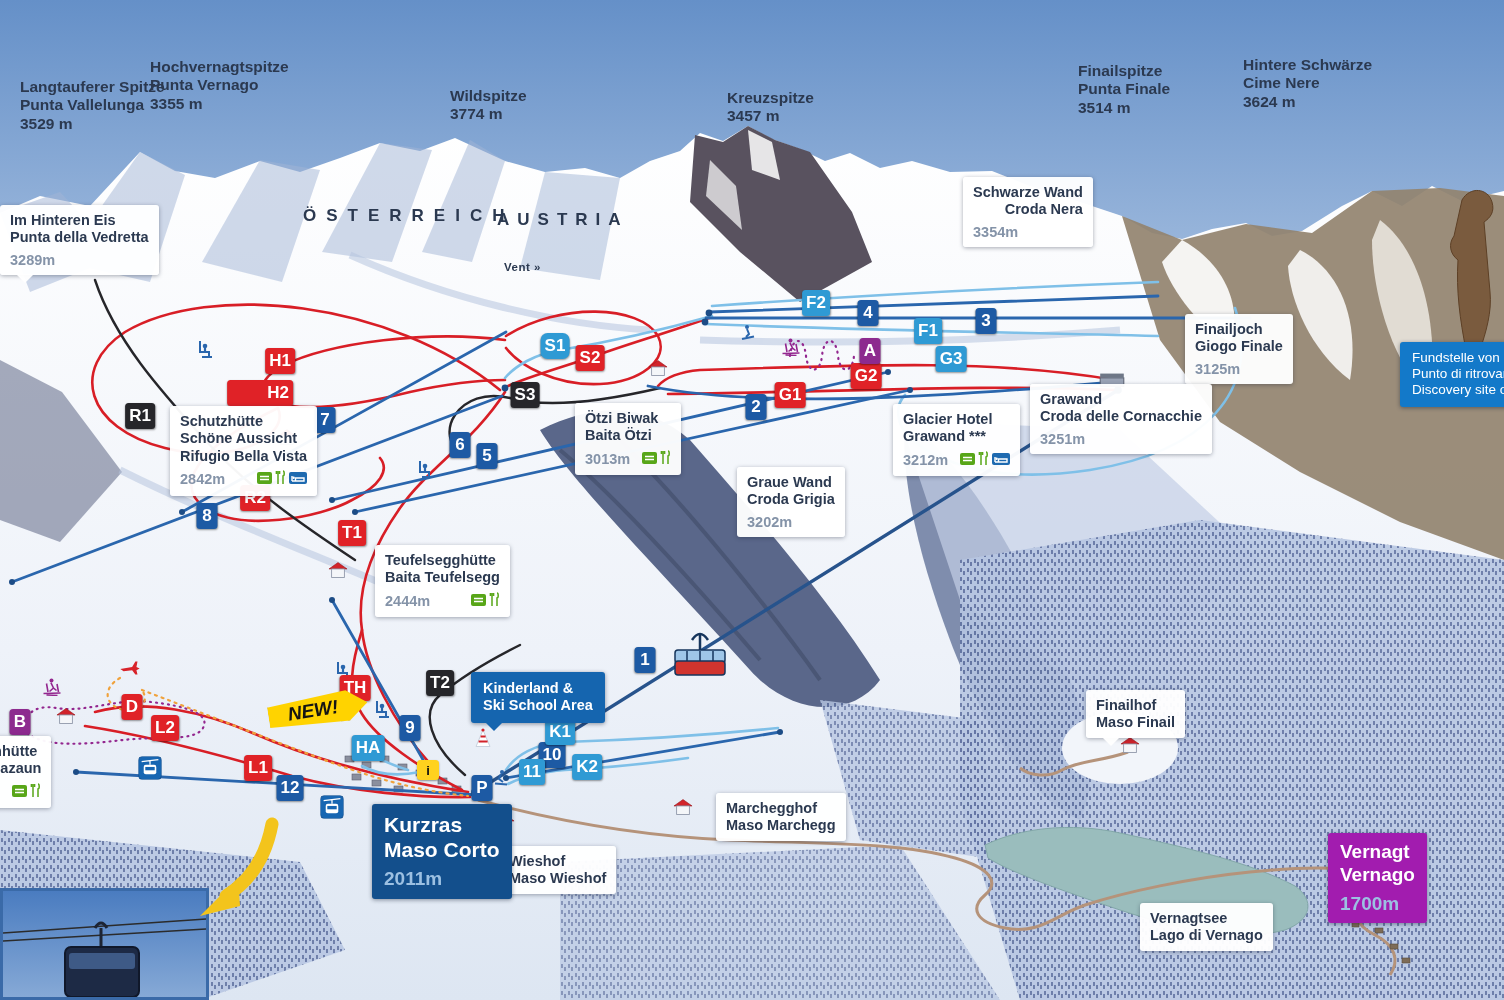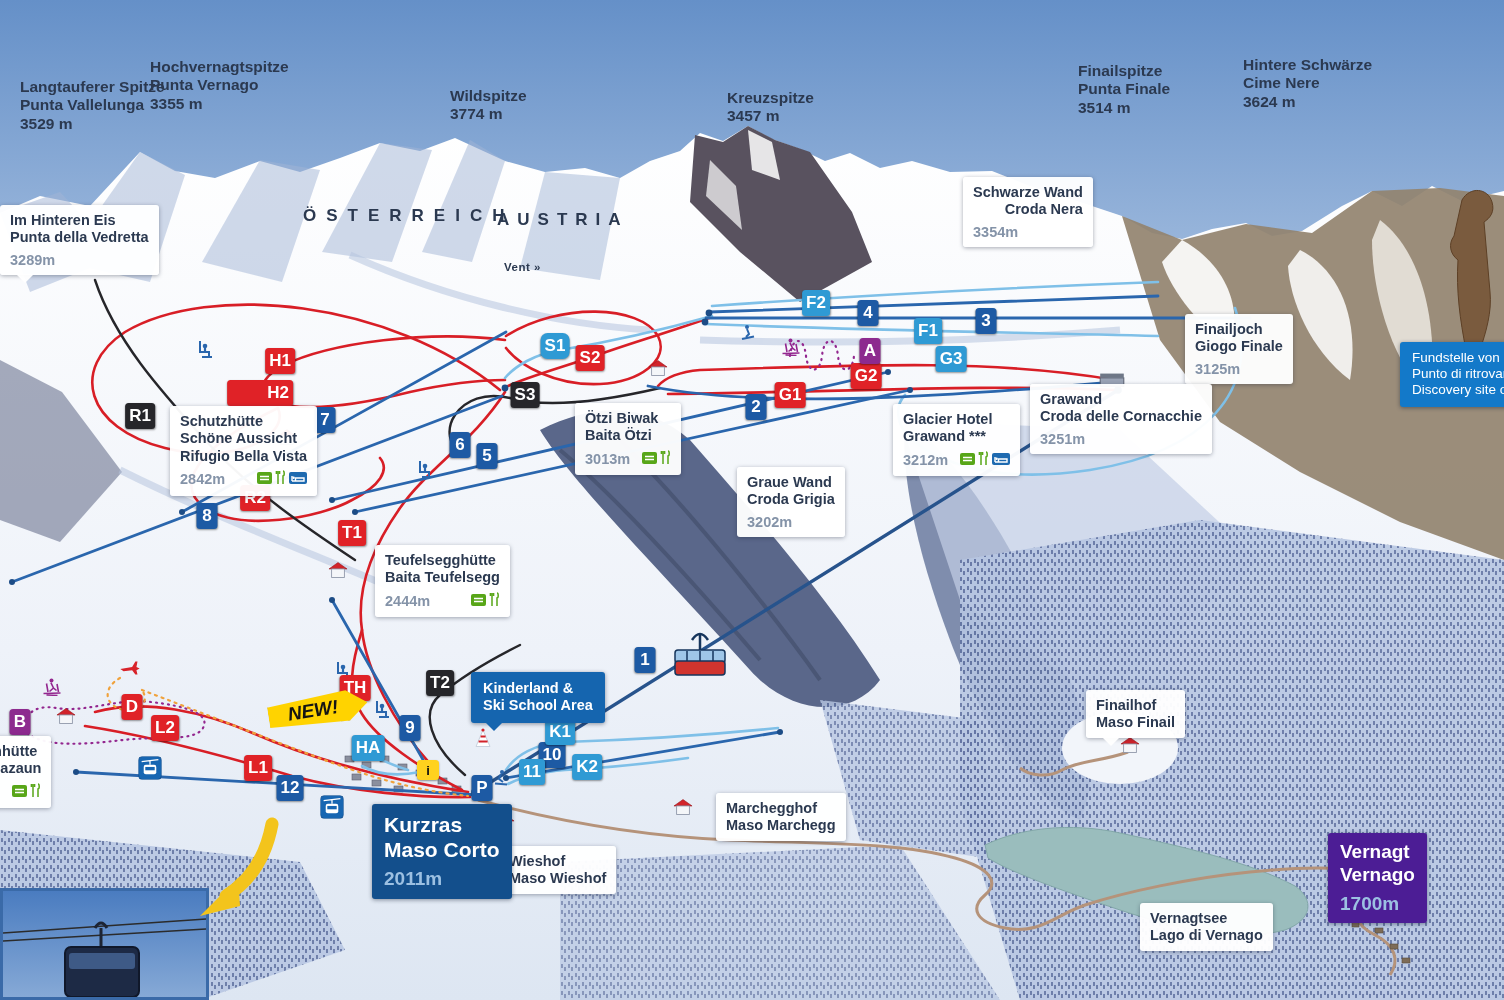--- a/index.html
+++ b/index.html
@@ -21,21 +21,21 @@
   .callout.tail:after{content:"";position:absolute;left:16px;bottom:-8px;
            border:9px solid transparent;border-top:9px solid var(--bg);border-bottom:0;}
   .callout .elev{display:flex;align-items:center;margin-top:5px;color:#8493a8;}
   .callout .elev .m{margin-right:12px;}
   .callout .aicons{display:flex;align-items:center;gap:3px;margin-left:auto;}
 
   
   .bluebox{position:absolute;color:#fff;font-weight:700;border-radius:3px;padding:8px 12px;
            box-shadow:0 1px 4px rgba(15,25,45,.45);line-height:1.2;white-space:nowrap;}
   .bluebox.kurzras{background:#134f8c;font-size:21px;}
-  .bluebox.vernagt{background:#4c1d95;font-size:19px;}
+  .bluebox.vernagt{background:#a21caf;font-size:19px;}
   .bluebox .sub{color:#9cc0e2;font-size:19px;margin-top:6px;}
   .bluebox.kinderland{background:#1565af;font-size:14.5px;}
   .bluebox.kinderland:after{content:"";position:absolute;left:14px;bottom:-8px;
            border:9px solid transparent;border-top:9px solid #1565af;border-bottom:0;}
   .bluebox.fundstelle{background:#1379c9;font-size:13.5px;font-weight:400;width:178px;white-space:normal;}
 
   
   .badge{position:absolute;transform:translate(-50%,-50%);display:inline-flex;align-items:center;
          justify-content:center;height:26px;min-width:13px;padding:0 4px;border-radius:3.5px;
          color:#fff;font-weight:700;font-size:17px;box-shadow:0 1px 2px rgba(0,0,0,.4);white-space:nowrap;}

